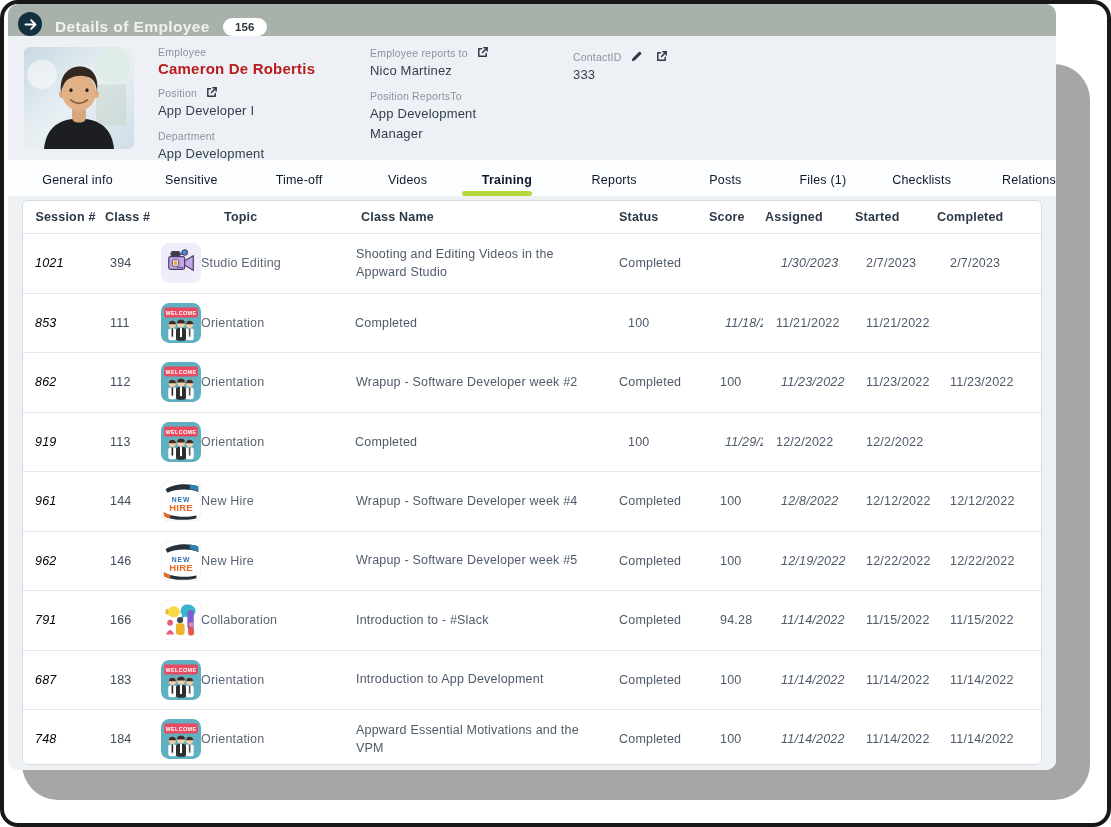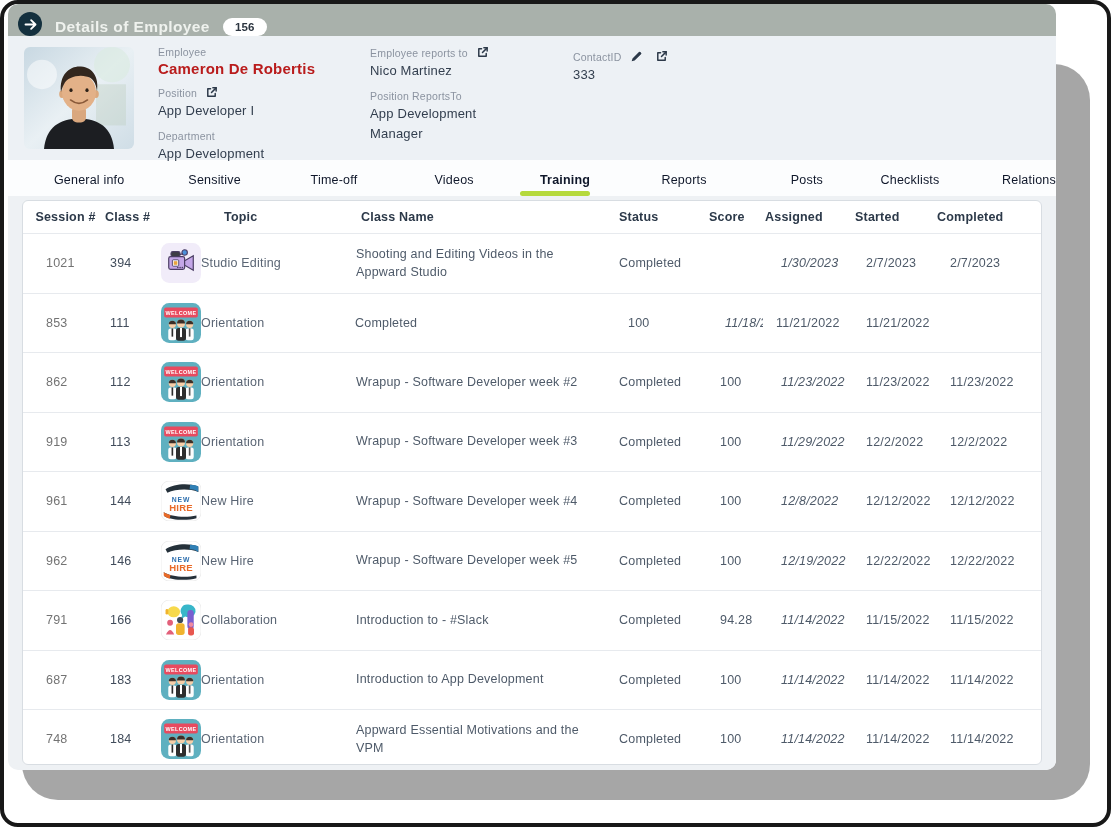--- a/index.html
+++ b/index.html
@@ -42,21 +42,21 @@
   .card{background:#fff;border:1px solid #d8dde2;border-radius:6px;height:563px;overflow:hidden;}
   .thead,.trow{display:grid;grid-template-columns:80px 58px 40px 150px 264px 92px 56px 90px 84px 1fr;
     align-items:center;}
   .thead{height:32px;font-weight:bold;font-size:12.5px;color:#2c3949;border-bottom:1px solid #e7eaee;}
   .trow{height:58.5px;border-bottom:1px solid #e7eaee;font-size:12.5px;color:#4e5a69;}
   .trow:last-child{border-bottom:none;}
   .cell{overflow:hidden;}
   .h-session{padding-left:5px;text-align:center;} .h-class{padding-left:2px;} .h-topic{padding-left:23px;}
   .h-classname{padding-left:10px;} .h-status{padding-left:4px;} .h-score{padding-left:2px;}
   .h-assigned{padding-left:2px;} .h-started{padding-left:2px;} .h-completed{padding-left:0;}
-  .c-session{padding-left:23px;color:#737373;}
+  .c-session{padding-left:12px;color:#000000;font-style:italic;}
   .c-class{padding-left:7px;color:#414c5b;}
   .c-icon{display:flex;align-items:center;justify-content:center;}
   .c-icon svg{width:40px;height:40px;display:block;}
   .c-topic{color:#5a6574;}
   .c-classname{padding-left:5px;padding-right:26px;line-height:1.5;}
   .c-status{padding-left:4px;}
   .c-score{padding-left:13px;}
   .c-assigned{padding-left:18px;font-style:italic;}
   .c-started{padding-left:13px;}
   .c-completed{padding-left:13px;}
@@ -194,20 +194,24 @@
         </div>
         <div class="tab">
           <span>Reports</span>
           <div class="underline"></div>
         </div>
         <div class="tab">
           <span>Posts</span>
           <div class="underline"></div>
         </div>
         <div class="tab">
+          <span>Files (1)</span>
+          <div class="underline"></div>
+        </div>
+        <div class="tab">
           <span>Checklists</span>
           <div class="underline"></div>
         </div>
         <div class="tab">
           <span>Relations</span>
           <div class="underline"></div>
         </div>
       </div>
 
     <div class="content">
@@ -326,21 +330,20 @@
                   <path d="M27.5 23.5 a4 4 0 0 1 8 0 Z" fill="#3a2f28"></path>
    <rect x="27" y="28" width="9" height="13" rx="2.5" fill="#fdfdfd"></rect>
                   <rect x="30.6" y="28" width="1.8" height="9" fill="#555"></rect>
    <circle cx="22" cy="22.5" r="4.4" fill="#f6cfa9"></circle>
                   <path d="M17.6 22.5 a4.4 4.4 0 0 1 8.8 0 Z" fill="#3a2f28"></path>
    <rect x="16.5" y="27.5" width="11" height="14" rx="3" fill="#2e2e2e"></rect>
                   <rect x="20.9" y="27.5" width="2.2" height="10" fill="#fff"></rect>
                 </svg>
               </div>
               <div class="cell c-topic">Orientation</div>
-              <div class="cell c-classname">Wrapup - Software Developer week #3</div>
               <div class="cell c-status">Completed</div>
               <div class="cell c-score">100</div>
               <div class="cell c-assigned">11/29/2022</div>
               <div class="cell c-started">12/2/2022</div>
               <div class="cell c-completed">12/2/2022</div>
             </div>
             <div class="trow">
               <div class="cell c-session">961</div>
               <div class="cell c-class">144</div>
               <div class="cell c-icon">

